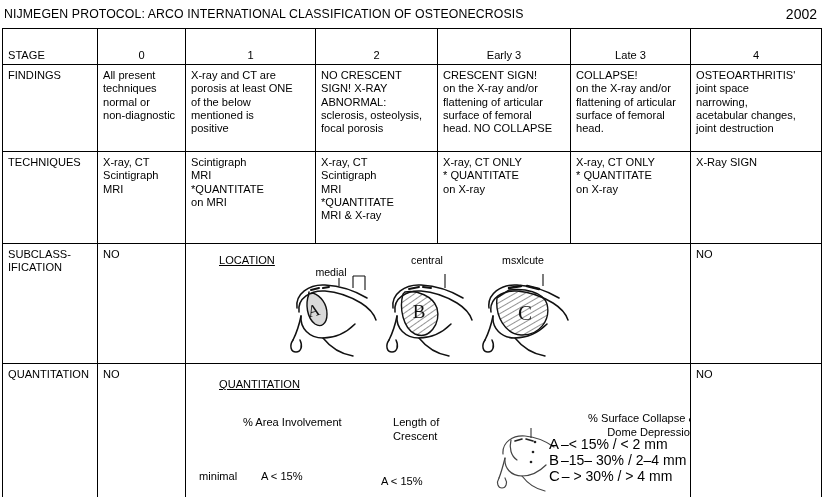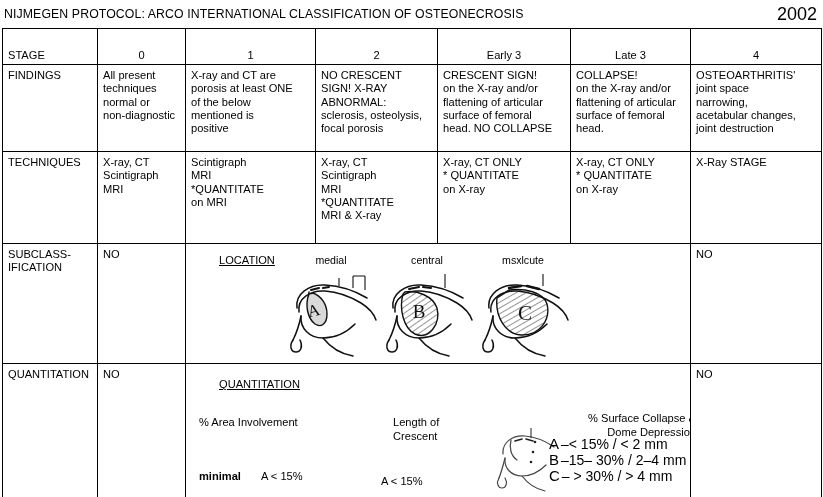--- a/index.html
+++ b/index.html
@@ -32,21 +32,21 @@
     justify-content: space-between;
     padding: 0 4px 0 4px;
     box-sizing: border-box;
   }
   .doc-title {
     font-size: 12.3px;
     letter-spacing: 0.1px;
     white-space: nowrap;
   }
   .doc-year {
-    font-size: 18px;
+    font-size: 14px;
     padding-right: 2px;
   }
   
   table.arco {
     position: absolute;
     left: 2px;
     top: 28px;
     width: 819px;
     height: 466px;
     border-collapse: collapse;
@@ -110,23 +110,23 @@
   
   .quant-panel { position: relative; width: 100%; height: 100%; }
   .quant-head { left: 8px; top: 10px; }
   .q-col {
     position: absolute;
     font-size: 11.1px;
     line-height: 14.4px;
     white-space: pre-line;
   }
   .q-colA { left: 8px; top: 32px; }
-  .q-colA .q-sub { display: block; margin-bottom: 11px; }
+  .q-colA .q-sub { display: block; margin-bottom: 11px; margin-left: 44px; }
   .q-colA .q-rows { display: block; }
-  .q-colA .q-rows span.l { display: inline-block; width: 62px; font-weight: bold; }
+  .q-colA .q-rows span.l { display: inline-block; width: 62px; }
   .q-colB { left: 190px; top: 32px; }
   .q-colB .q-sub { display: block; margin-left: 12px; }
   .q-colB .q-rows { display: block; margin-top: 2px; }
   .q-colC { left: 300px; top: 28px; width: 205px; }
   .q-colC .q-sub {
     display: block;
     text-align: right;
     line-height: 14.4px;
   }
   .legend {
@@ -223,32 +223,32 @@
 Scintigraph
 MRI
 *QUANTITATE
 MRI &amp; X-ray</td>
         <td class="cell-lines">X-ray, CT ONLY
 * QUANTITATE
 on X-ray</td>
         <td class="cell-lines">X-ray, CT ONLY
 * QUANTITATE
 on X-ray</td>
-        <td class="cell-lines">X-Ray STAGE</td>
+        <td class="cell-lines">X-Ray SIGN</td>
       </tr>
 
       <tr class="row-subclass">
         <td class="cell-lines">SUBCLASS-
 IFICATION</td>
         <td>NO</td>
         <td class="wide-cell" colspan="4">
           <div class="loc-panel">
             <div class="section-head loc-head">LOCATION</div>
 
-            <div class="loc-caption" style="left:100px; top:6px;text-align:center;">medial</div>
+            <div class="loc-caption" style="left:100px; top:18px;text-align:center;">medial</div>
             <div class="loc-fig" style="left:88px; top:24px;">
               <svg width="104" height="88" viewBox="0 0 104 88">
                 <g fill="none" stroke="#111" stroke-width="1.5" stroke-linecap="round">
                   <path d="M18 36 C16 22, 30 12, 46 13 C64 14, 78 20, 88 26"></path>
                   <path d="M20 40 C18 26, 32 18, 46 19 C60 20, 72 25, 82 31 C90 36, 95 42, 97 48"></path>
                   <path d="M22 44 C21 56, 30 66, 44 66 C58 66, 68 60, 76 52"></path>
                   <path d="M44 66 C52 76, 62 82, 74 84"></path>
                   <path d="M22 44 C20 54, 17 62, 14 68"></path>
                   <path d="M14 68 C10 74, 12 80, 17 80 C22 80, 24 74, 21 68"></path>
                   <path d="M30 20 C28 28, 30 38, 36 44"></path>

